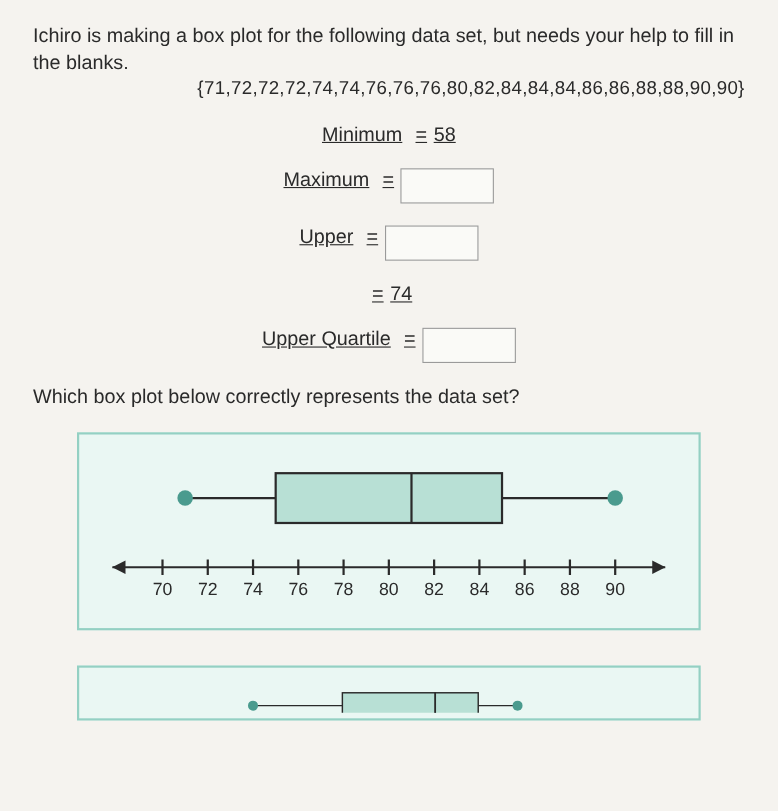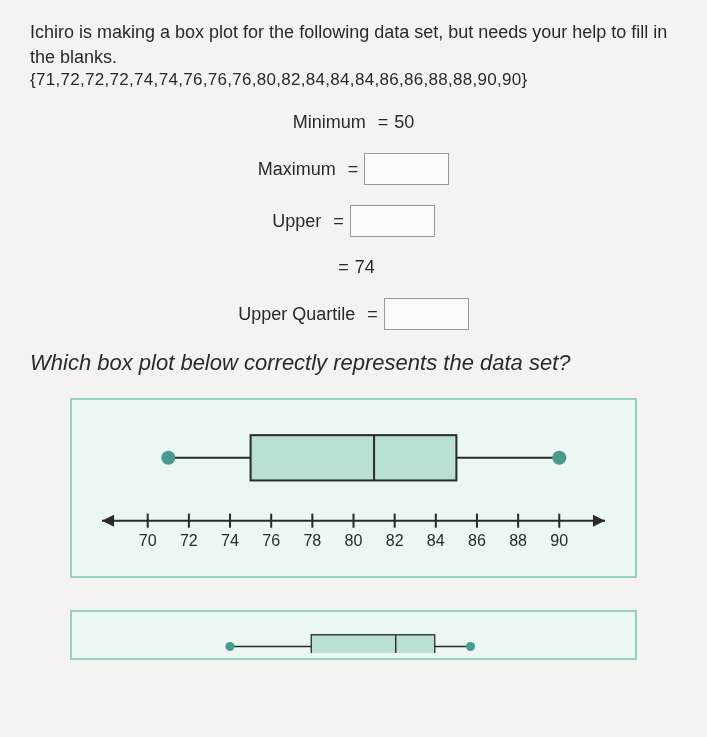--- a/index.html
+++ b/index.html
@@ -14,51 +14,51 @@
       height: 737px;
       padding: 20px 30px;
       color: #2a2a2a;
     }
     .intro {
       font-size: 18px;
       line-height: 1.4;
     }
     .dataset {
       font-size: 17px;
-      text-align: left;
+      text-align: right;
       margin-bottom: 22px;
       letter-spacing: 0.3px;
     }
     .stat-line {
       display: flex;
-      align-items: center;
+      align-items: flex-start;
       justify-content: center;
       font-size: 18px;
       margin-bottom: 20px;
+      text-decoration: underline;
     }
     .stat-line .label {
       margin-right: 6px;
     }
     .stat-line .equals {
       margin: 0 6px;
     }
     .input-box {
       width: 85px;
       height: 32px;
       border: 1px solid #9a9a9a;
       background: #fafaf7;
       font-size: 16px;
       text-align: center;
       padding: 4px;
     }
     .question {
-      font-size: 22px;
+      font-size: 18px;
       margin-top: 10px;
       margin-bottom: 22px;
-      font-style: italic;
     }
     .plot-container {
       border: 2px solid #94d0c3;
       background: #eaf7f3;
       padding: 20px 30px 15px 30px;
       margin: 0 40px 32px 40px;
       position: relative;
       height: 180px;
     }
     .plot-svg {
@@ -78,21 +78,21 @@
 </head>
 <body>
 
 <p class="intro">Ichiro is making a box plot for the following data set, but needs your help to fill in the blanks.</p>
 
 <p class="dataset">{71,72,72,72,74,74,76,76,76,80,82,84,84,84,86,86,88,88,90,90}</p>
 
 <div class="stat-line">
   <span class="label">Minimum</span>
   <span class="equals">=</span>
-  <span>50</span>
+  <span>58</span>
 </div>
 
 <div class="stat-line">
   <span class="label">Maximum</span>
   <span class="equals">=</span>
   <input class="input-box" type="text" value="" style="">
 </div>
 
 <div class="stat-line">
   <span class="label">Upper</span>

